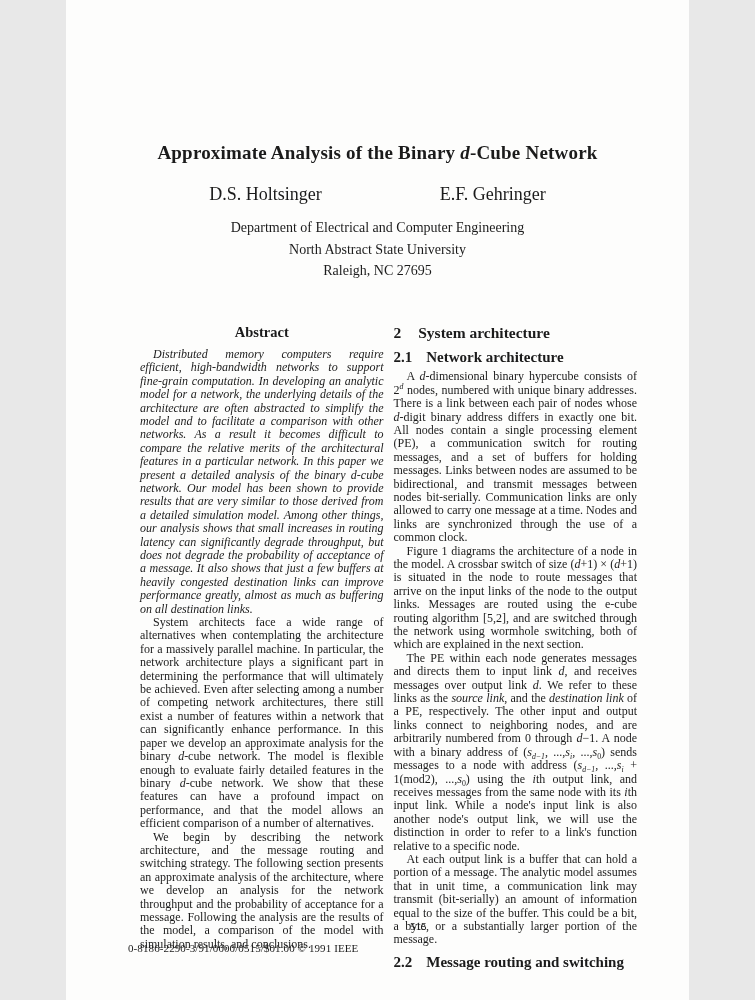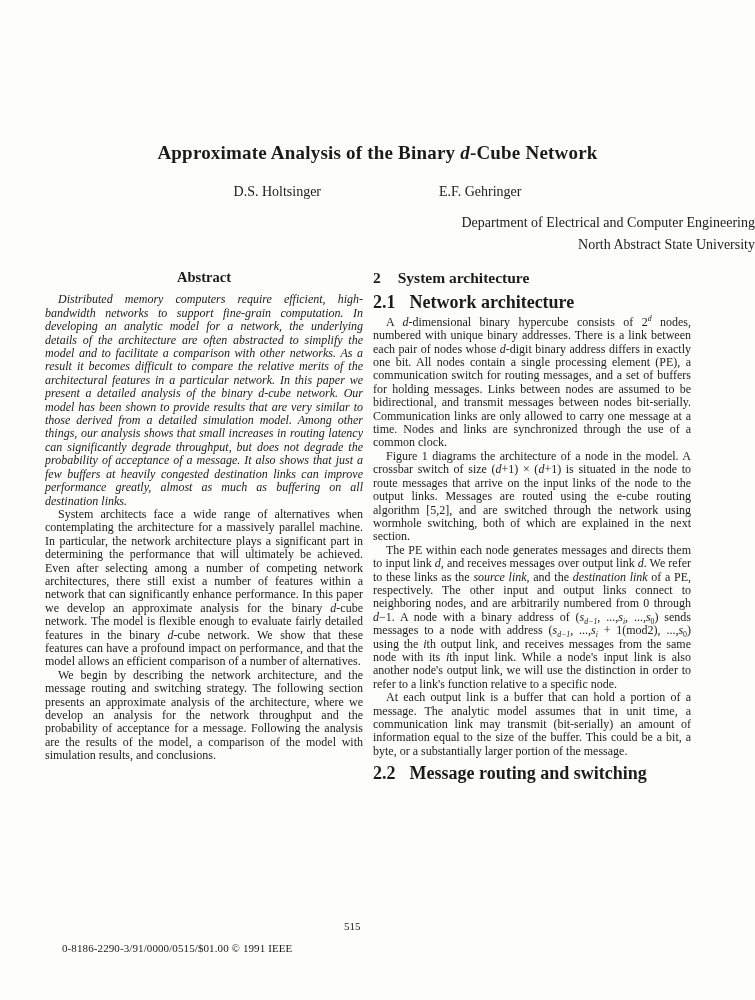--- a/index.html
+++ b/index.html
@@ -3,51 +3,51 @@
 <meta charset="utf-8">
 <style>
   html,body { margin:0; padding:0; }
   body {
     font-family: "Liberation Serif", "DejaVu Serif", serif;
     color:#1b1b1b;
     background:#e8e8e8;
   }
   .page {
     position:relative;
-    width:755px; height:1000px;
+    width:623px; height:1000px;
     margin:0 auto;
     background:#fdfdfc;
     overflow:hidden;
   }
   .title {
     margin-top:142px;
     text-align:center;
     font-size:19px;
     font-weight:bold;
     letter-spacing:0.2px;
   }
   .title .var { font-style:italic; }
   .authors {
     display:flex;
     justify-content:center;
     gap:118px;
     margin-top:20px;
-    font-size:14px;
+    font-size:18px;
   }
   .affil {
-    text-align:right;
+    text-align:center;
     margin-top:12px;
     font-size:14px;
     line-height:21.5px;
   }
   .columns {
     display:flex;
     gap:10px;
-    padding:0 52px 0 45px;
-    margin-top:14px;
+    padding:0 52px 0 74px;
+    margin-top:42px;
   }
   .col { width:318px; font-size:12px; line-height:13.4px; }
   .col p {
     margin:0;
     text-align:justify;
     text-indent:13px;
   }
   .abstract { font-style:italic; }
   .abstract .keywords { text-indent:0; }
   .abs-head {
@@ -58,21 +58,21 @@
   }
   .sec {
     font-weight:bold;
     font-size:15.5px;
     margin:21px 0 12px 0;
   }
   .sec .num { margin-right:17px; }
   .sec.first { margin-top:2px; }
   .subsec {
     font-weight:bold;
-    font-size:18px;
+    font-size:15px;
     margin:9px 0 6px 0;
   }
   .subsec .num { margin-right:14px; }
   sup, sub { font-size:65%; line-height:0; }
   .it { font-style:italic; }
   .footer-copyright {
     position:absolute;
     left:62px; top:942px;
     font-size:11px;
     letter-spacing:0.1px;
@@ -91,20 +91,21 @@
   <div class="title"><span>Approximate Analysis of the Binary </span><span class="var">d</span><span>-Cube Network</span></div>
 
   <div class="authors">
     <span>D.S. Holtsinger</span>
     <span>E.F. Gehringer</span>
   </div>
 
   <div class="affil">
     <div>Department of Electrical and Computer Engineering</div>
     <div>North Abstract State University</div>
+    <div>Raleigh, NC 27695</div>
   </div>
 
   <div class="columns">
 
     <div class="col">
       <div class="abs-head">Abstract</div>
       <div class="abstract">
         <p>Distributed memory computers require efficient, high-bandwidth networks to support fine-grain computation. In developing an analytic model for a network, the underlying details of the architecture are often abstracted to simplify the model and to facilitate a comparison with other networks. As a result it becomes difficult to compare the relative merits of the architectural features in a particular network. In this paper we present a detailed analysis of the binary d-cube network. Our model has been shown to provide results that are very similar to those derived from a detailed simulation model. Among other things, our analysis shows that small increases in routing latency can significantly degrade throughput, but does not degrade the probability of acceptance of a message. It also shows that just a few buffers at heavily congested destination links can improve performance greatly, almost as much as buffering on all destination links.</p>
       </div>
 

